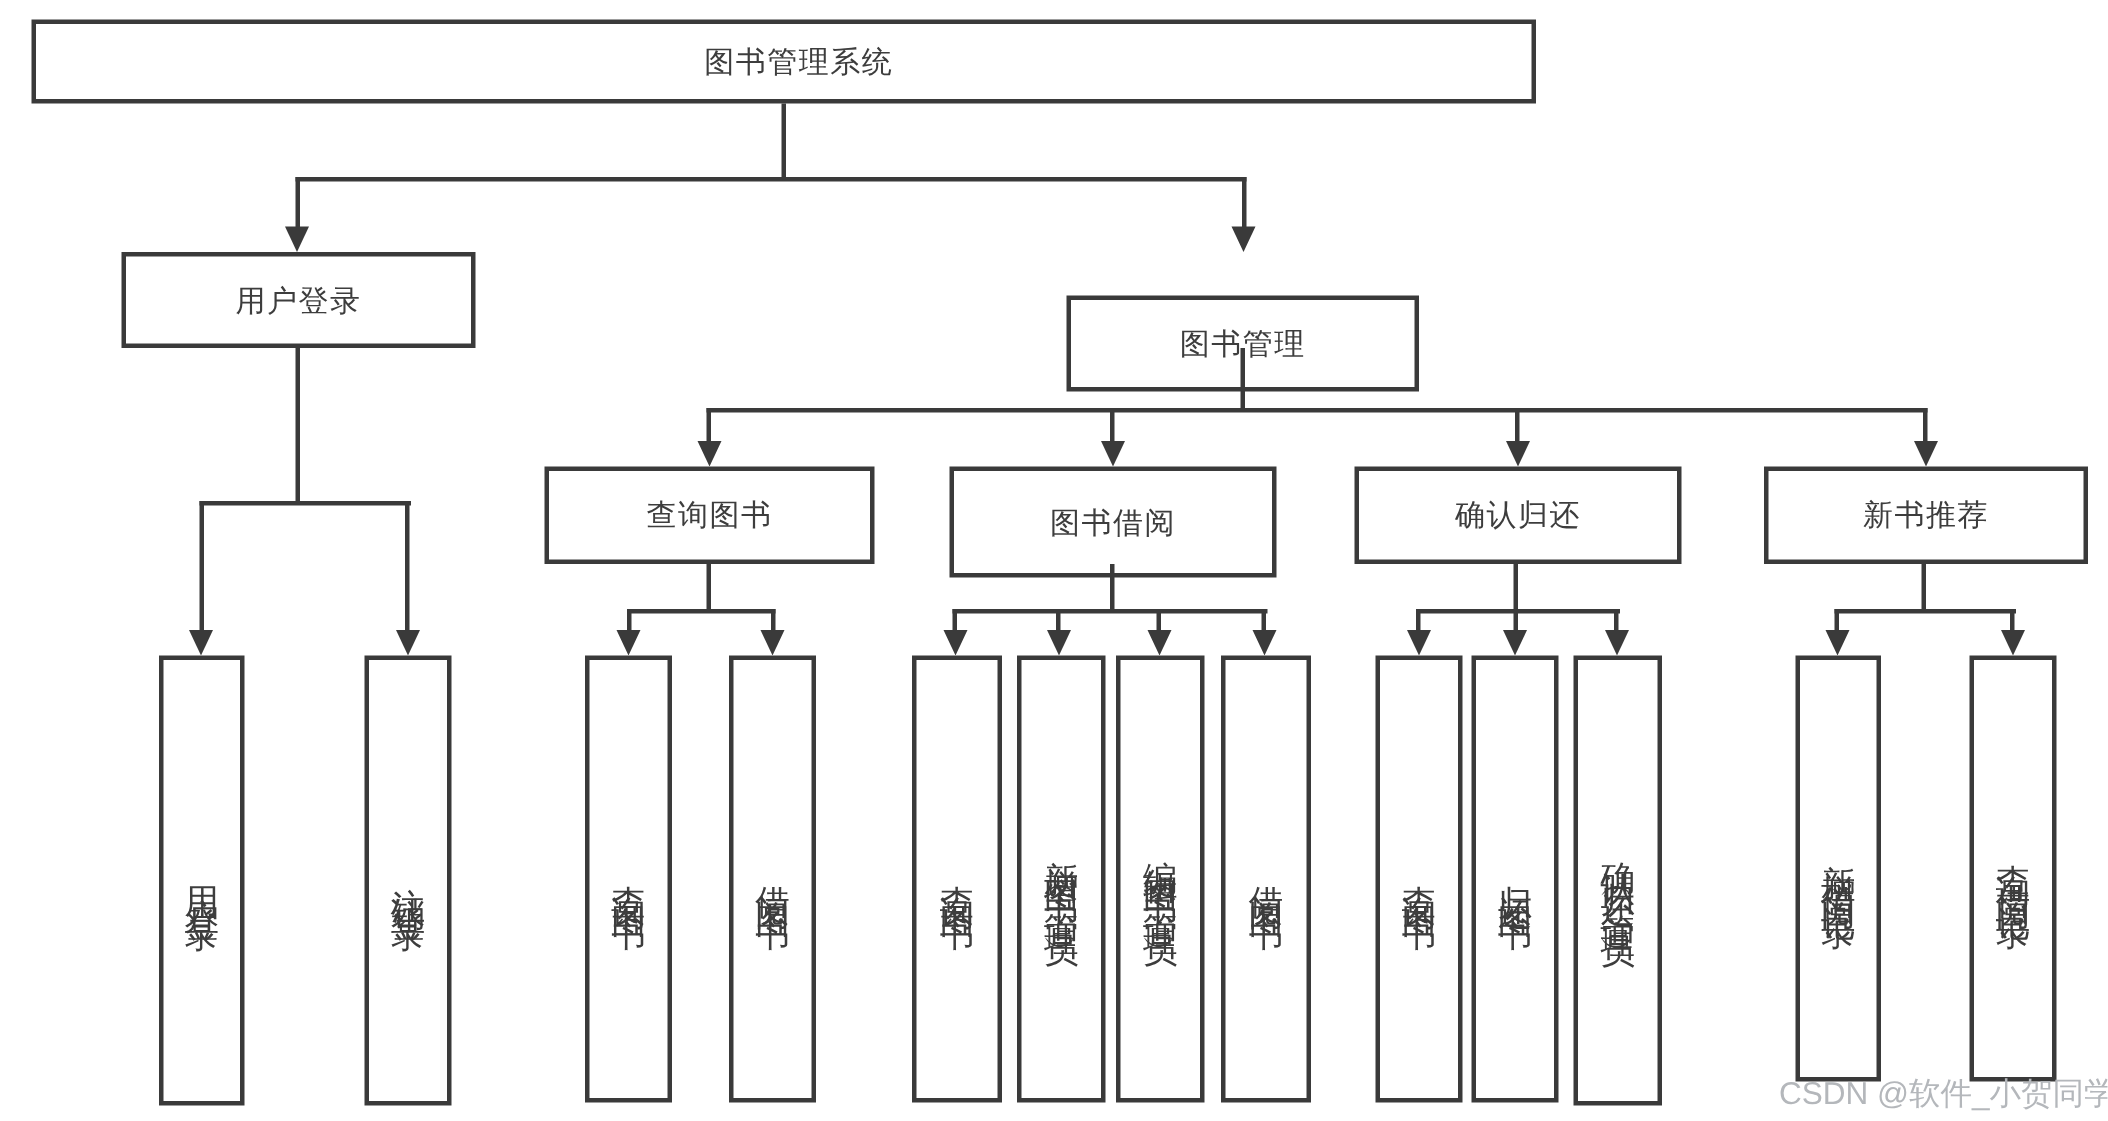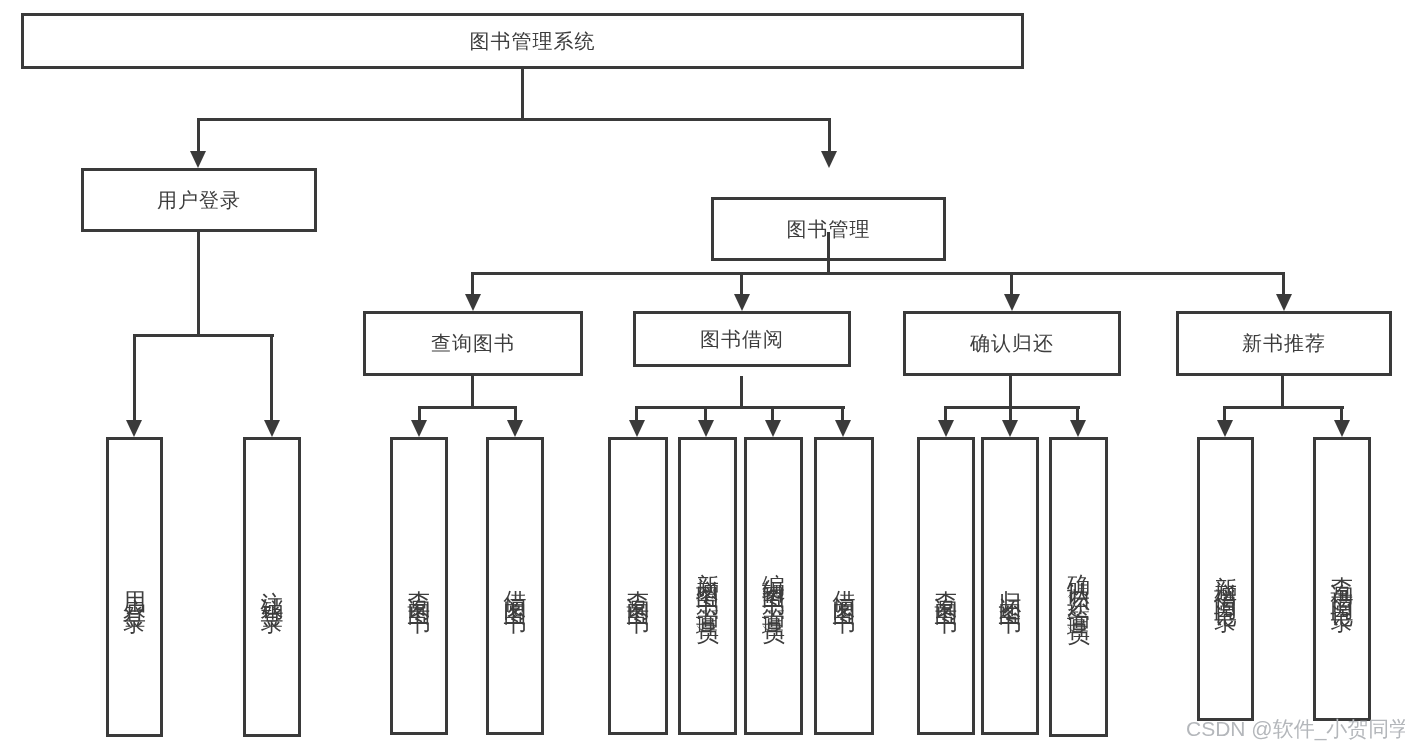--- a/index.html
+++ b/index.html
@@ -100,21 +100,21 @@
   <div class="vl" style="left:1010px; top:272px; height:26px;"></div>
   <div class="vl" style="left:1282px; top:272px; height:26px;"></div>
   <div class="arrow" style="left:465px; top:294px;"></div>
   <div class="arrow" style="left:734px; top:294px;"></div>
   <div class="arrow" style="left:1004px; top:294px;"></div>
   <div class="arrow" style="left:1276px; top:294px;"></div>
 
   <div class="node" style="left:363px; top:311px; width:220px; height:65px;">
     <span class="hlabel">查询图书</span>
   </div>
-  <div class="node" style="left:633px; top:311px; width:218px; height:56px;">
+  <div class="node" style="left:633px; top:311px; width:218px; height:74px;">
     <span class="hlabel">图书借阅</span>
   </div>
   <div class="node" style="left:903px; top:311px; width:218px; height:65px;">
     <span class="hlabel">确认归还</span>
   </div>
   <div class="node" style="left:1176px; top:311px; width:216px; height:65px;">
     <span class="hlabel">新书推荐</span>
   </div>
 
   <div class="vl" style="left:471px; top:376px; height:32px;"></div>

